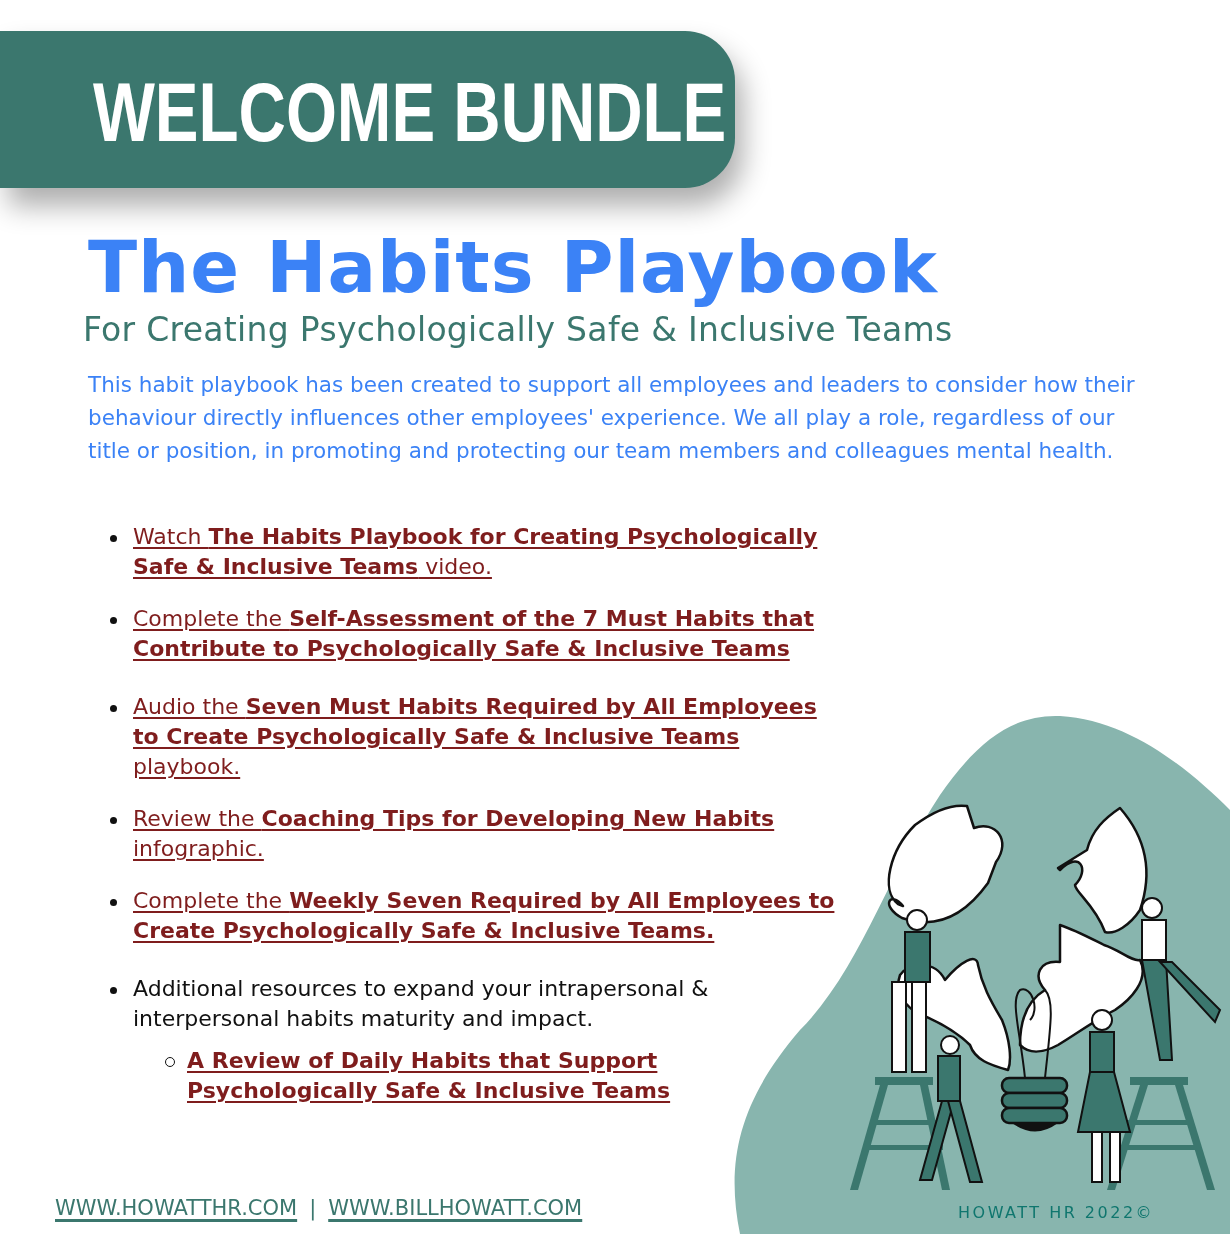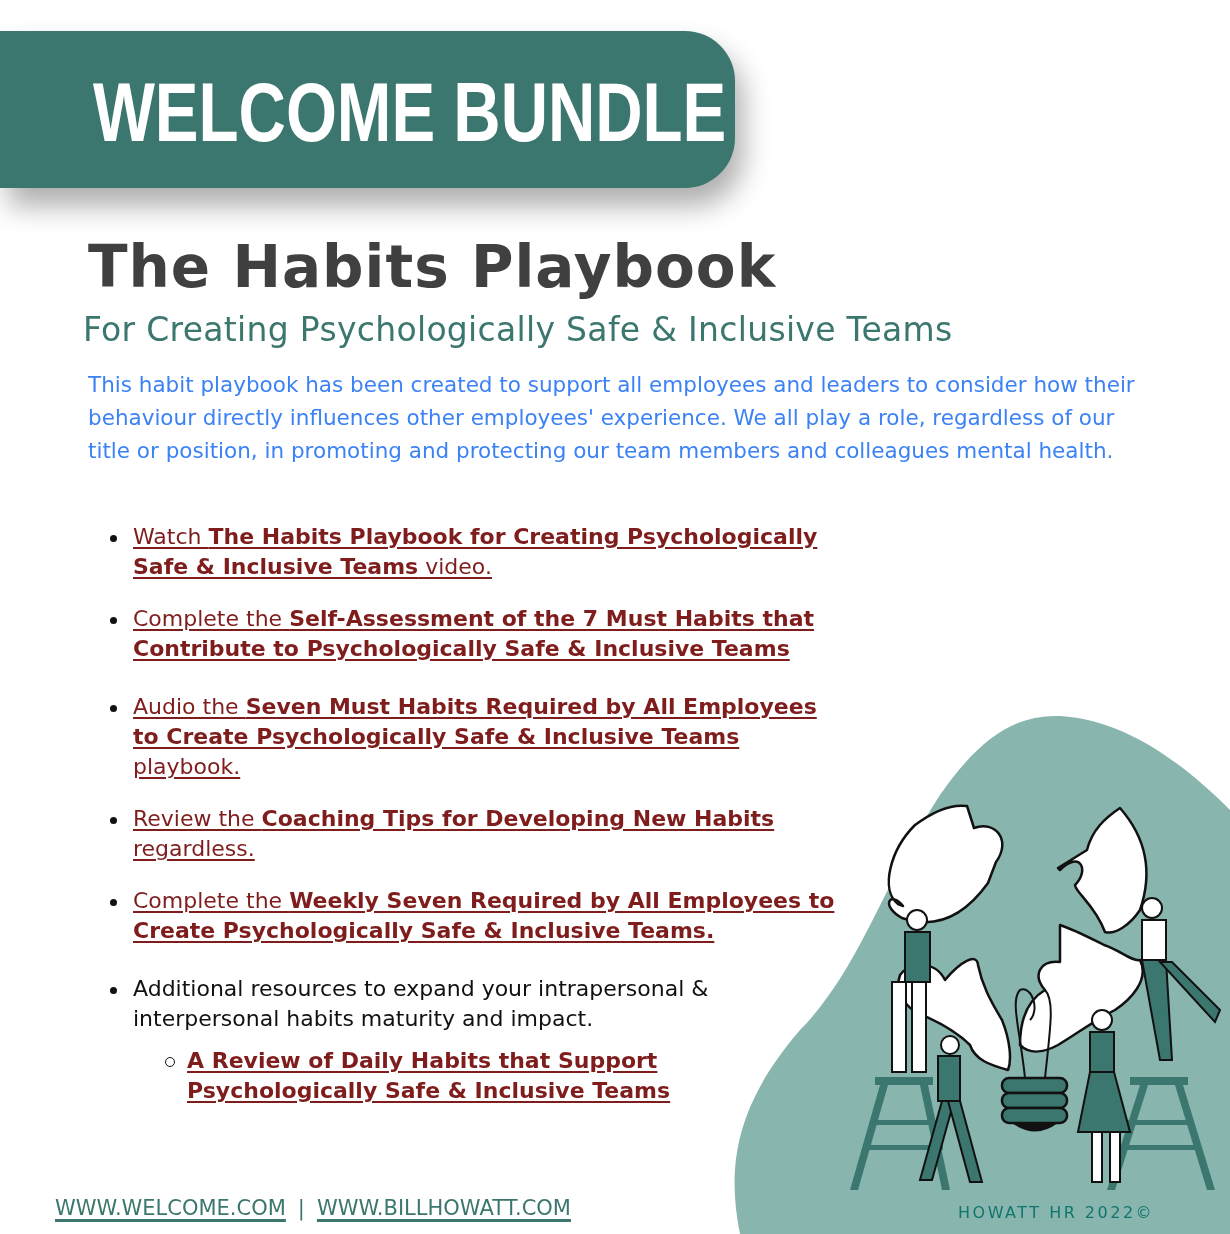--- a/index.html
+++ b/index.html
@@ -15,21 +15,21 @@
   .banner-text {
     position: absolute; left: 93px; top: 66px; margin: 0;
     font-family: "Liberation Sans", sans-serif; font-weight: 700;
     font-size: 84px; line-height: 92px; color: #ffffff;
     transform: scaleX(0.78); transform-origin: left center; letter-spacing: 0px;
     white-space: nowrap;
   }
   .title {
     position: absolute; left: 88px; top: 222px; margin: 0;
     font-family: "DejaVu Sans", sans-serif; font-weight: 700;
-    font-size: 58px; line-height: 90px; color: #404040; white-space: nowrap;
+    font-size: 72px; line-height: 90px; color: #3b82f6; white-space: nowrap;
     letter-spacing: 1px;
   }
   .subtitle {
     position: absolute; left: 83px; top: 309px; margin: 0;
     font-family: "DejaVu Sans", sans-serif; font-weight: 400;
     font-size: 33px; line-height: 42px; color: #3b776e; white-space: nowrap;
     letter-spacing: 0.3px;
   }
   .intro {
     position: absolute; left: 88px; top: 368px; width: 1050px; margin: 0;
@@ -137,34 +137,34 @@
   <li class="gap-lg">
     <span class="bullet"></span>
     <a class="link"><span>Complete the </span><b>Self-Assessment of the 7 Must Habits that Contribute to Psychologically Safe &amp; Inclusive Teams</b><span></span></a>
   </li>
   <li>
     <span class="bullet"></span>
     <a class="link"><span>Audio the </span><b>Seven Must Habits Required by All Employees to Create Psychologically Safe &amp; Inclusive Teams</b><span> playbook.</span></a>
   </li>
   <li>
     <span class="bullet"></span>
-    <a class="link"><span>Review the </span><b>Coaching Tips for Developing New Habits</b><span> regardless.</span></a>
+    <a class="link"><span>Review the </span><b>Coaching Tips for Developing New Habits</b><span> infographic.</span></a>
   </li>
   <li class="gap-lg">
     <span class="bullet"></span>
     <a class="link"><span>Complete the </span><b>Weekly Seven Required by All Employees to Create Psychologically Safe &amp; Inclusive Teams.</b><span></span></a>
   </li>
   <li>
     <span class="bullet"></span>
     <span>Additional resources to expand your intrapersonal &amp; interpersonal habits maturity and impact.</span>
     <ul class="sublist">
       <li>
         <span class="circle"></span>
         <a class="link"><b>A Review of Daily Habits that Support Psychologically Safe &amp;  Inclusive Teams </b><span></span></a>
       </li>
     </ul>
   </li>
 </ul>
 
 <div class="footer-links">
-  <a>WWW.WELCOME.COM</a><span class="footer-sep">|</span><a>WWW.BILLHOWATT.COM</a>
+  <a>WWW.HOWATTHR.COM</a><span class="footer-sep">|</span><a>WWW.BILLHOWATT.COM</a>
 </div>
 <div class="copyright">HOWATT HR 2022©</div>
 
 </body></html>

